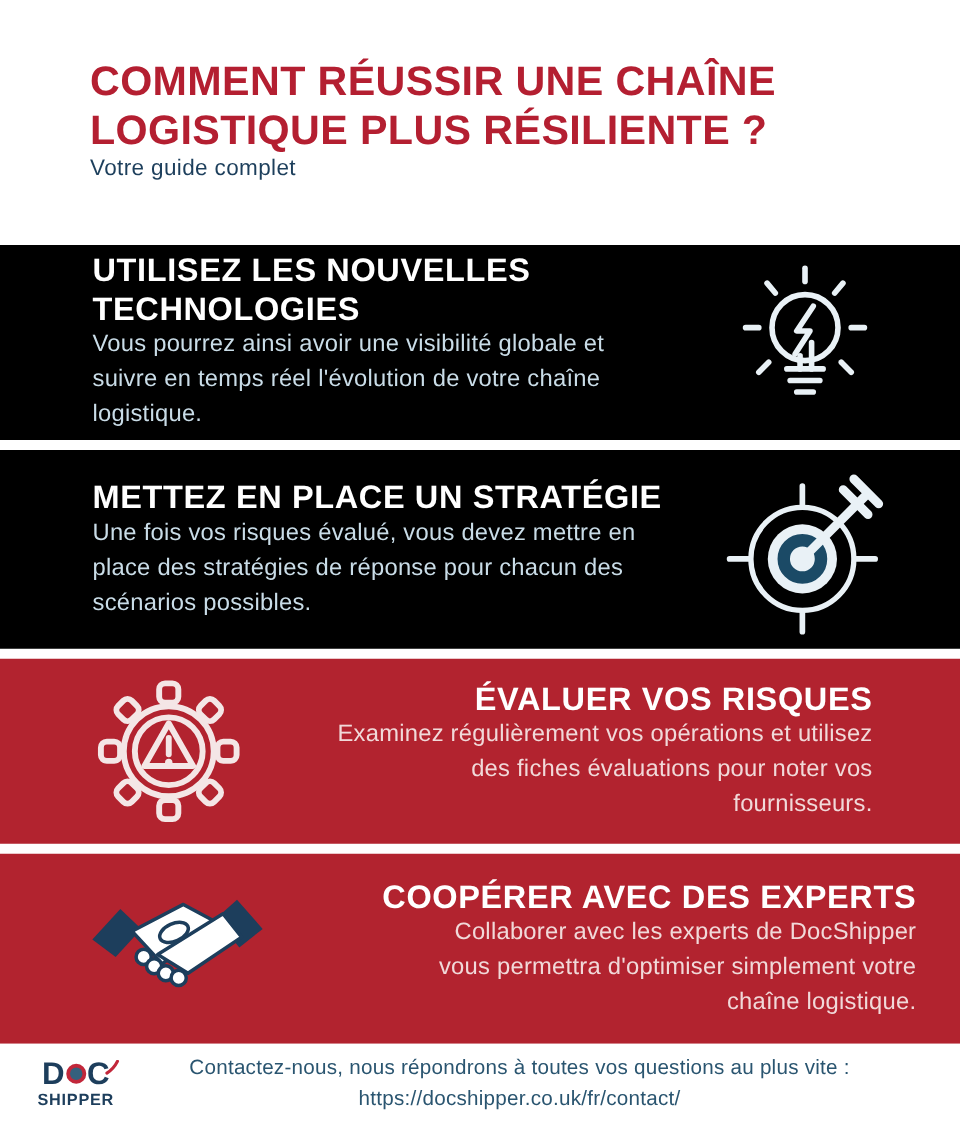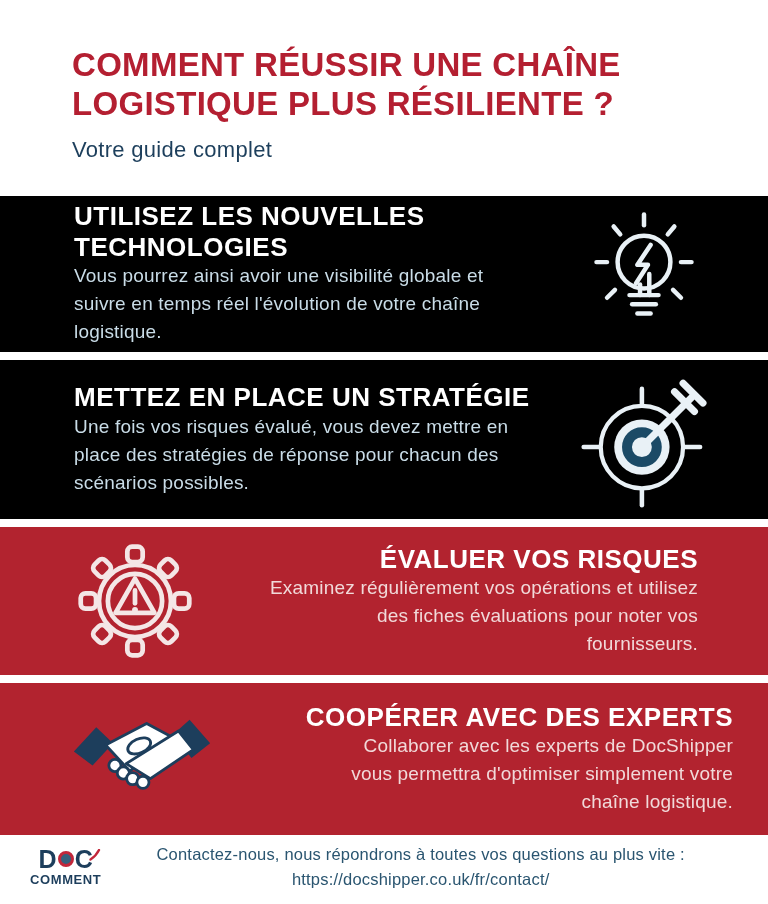--- a/index.html
+++ b/index.html
@@ -6,21 +6,21 @@
   html,body { background:#ffffff; }
   body { width:768px; height:904px; font-family:"Liberation Sans", sans-serif; overflow:hidden; }
   .page { width:768px; height:904px; display:flex; flex-direction:column; background:#ffffff; }
 
   
   .header { height:196px; flex:0 0 auto; padding:46px 52px 0 72px; }
   .page-title {
     color:#b41f31; font-size:33px; font-weight:700; line-height:1.18;
     letter-spacing:0.3px; max-width:620px;
   }
-  .page-subtitle { color:#1d3f5c; font-size:22px; font-weight:400; margin-top:13px; letter-spacing:0.3px; }
+  .page-subtitle { color:#1d3f5c; font-size:18px; font-weight:400; letter-spacing:0.3px; }
 
   
   .band { display:flex; align-items:center; justify-content:space-between; flex:0 0 auto; }
   .band + .band { margin-top:8px; }
   .band.navy { background:#000000; }
   .band.red  { background:#b2232f; }
   .b1 { height:156px; padding:0 58px 0 74px; }
   .b2 { height:148px; padding:0 70px 0 76px; }
   .b3 { height:159px; padding:0 48px 0 74px; }
   .b4 { height:152px; padding:0 35px 0 72px; }
@@ -163,21 +163,21 @@
       <div class="logo-top">
         <span>D</span>
           <span class="globe"></span>
           <span>C</span>
         <span class="swoosh">
           <svg width="12" height="12" viewBox="0 0 12 12">
               <path d="M1.5 10.5 Q7 7 10 1" stroke="#c2273a" stroke-width="2.4" fill="none" stroke-linecap="round"></path>
             </svg>
         </span>
       </div>
-      <div class="logo-word">COMMENT</div>
+      <div class="logo-word">SHIPPER</div>
     </div>
     <div class="footer-text">
       <span>Contactez-nous, nous répondrons à toutes vos questions au plus vite  :</span><br>
       <span class="contact-url">https://docshipper.co.uk/fr/contact/</span>
     </div>
   </div>
 
 </div>
 
 </body></html>

